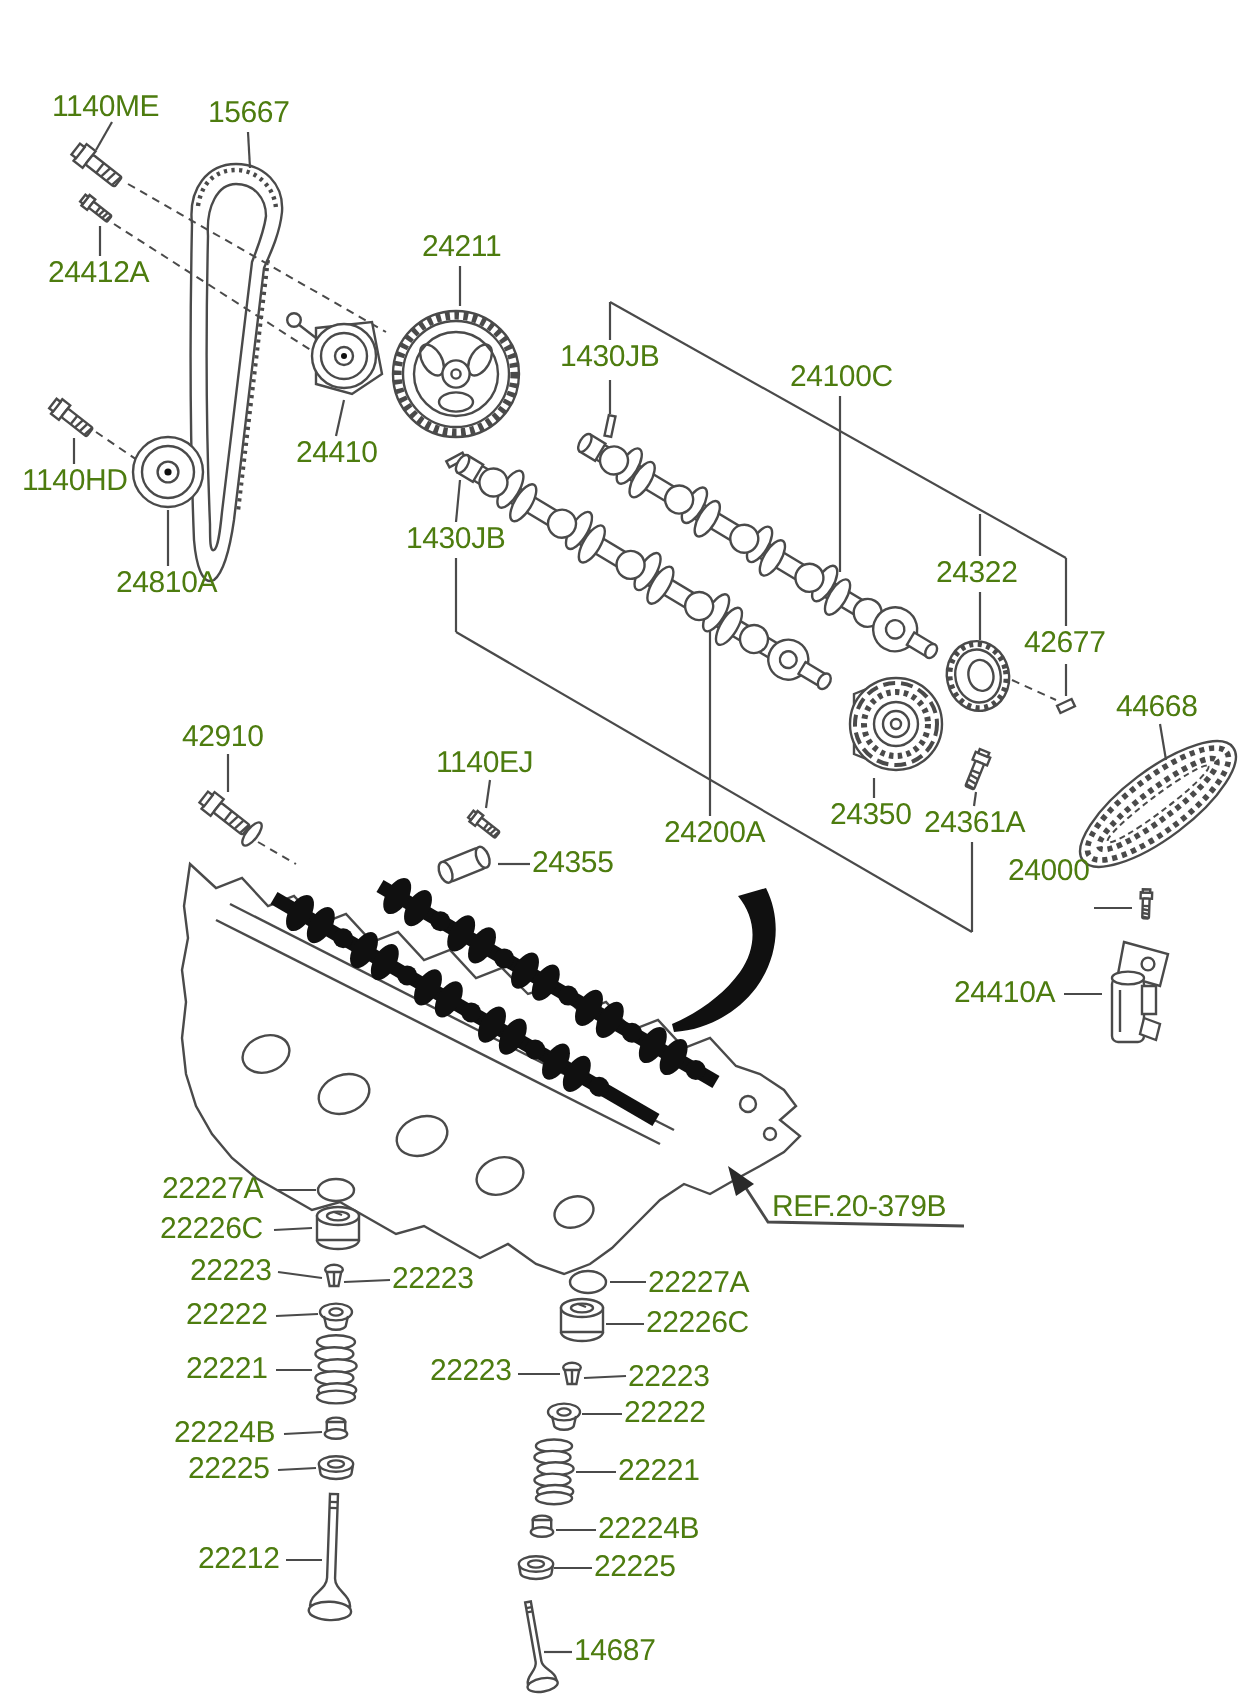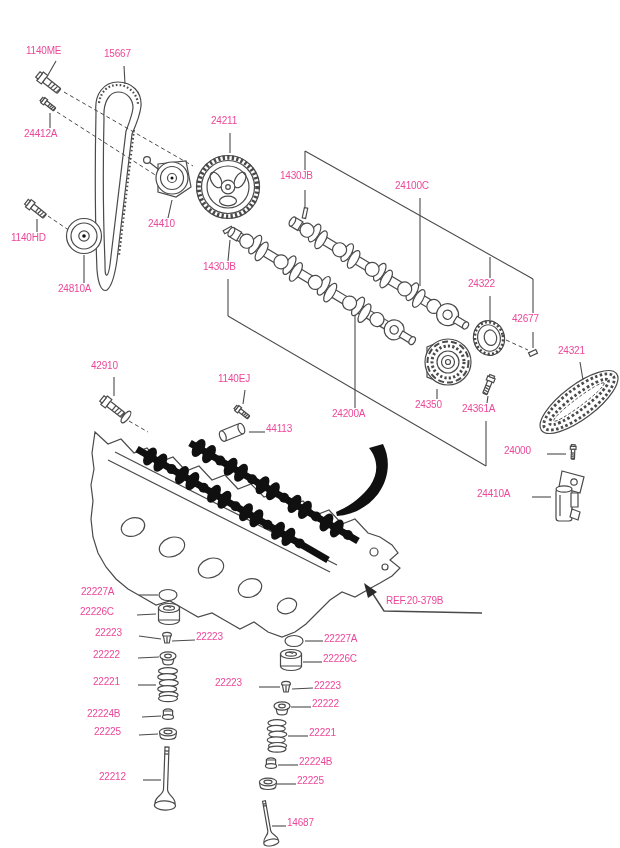--- a/index.html
+++ b/index.html
@@ -6,21 +6,21 @@
   body{width:620px;height:848px;background:#ffffff;position:relative;overflow:hidden;
        font-family:"Liberation Sans", sans-serif;}
   #stage{position:absolute;left:0;top:0;width:620px;height:848px;background:#ffffff;}
   svg{position:absolute;left:0;top:0;}
   svg *{vector-effect:non-scaling-stroke;}
   .ln{stroke:#4a4a4a;fill:none;stroke-width:1.2;}
   .w{stroke:#4a4a4a;fill:#ffffff;stroke-width:1.2;}
   .blk{fill:#101010;stroke:none;}
   .dash{stroke:#4a4a4a;fill:none;stroke-width:1;stroke-dasharray:4 3;}
   .lead{stroke:#4a4a4a;fill:none;stroke-width:1.1;}
-  .lbl{position:absolute;font-size:10px;line-height:1.05;color:#ec4899;
+  .lbl{position:absolute;font-size:15px;line-height:1.05;color:#4d7c0f;
        white-space:nowrap;letter-spacing:-0.2px;}
 </style>
 </head>
 <body>
 
 <div id="stage">
 
 <svg width="620" height="848" viewBox="0 0 620 848">
   <defs>
     <g id="bolt">
@@ -422,28 +422,28 @@
   <div class="lbl" style="left:24px;top:129px">24412A</div>
   <div class="lbl" style="left:11px;top:233px">1140HD</div>
   <div class="lbl" style="left:58px;top:284px">24810A</div>
   <div class="lbl" style="left:148px;top:219px">24410</div>
   <div class="lbl" style="left:211px;top:116px">24211</div>
   <div class="lbl" style="left:280px;top:171px">1430JB</div>
   <div class="lbl" style="left:395px;top:181px">24100C</div>
   <div class="lbl" style="left:203px;top:262px">1430JB</div>
   <div class="lbl" style="left:468px;top:279px">24322</div>
   <div class="lbl" style="left:512px;top:314px">42677</div>
-  <div class="lbl" style="left:558px;top:346px">24321</div>
+  <div class="lbl" style="left:558px;top:346px">44668</div>
   <div class="lbl" style="left:332px;top:409px">24200A</div>
   <div class="lbl" style="left:415px;top:400px">24350</div>
   <div class="lbl" style="left:462px;top:404px">24361A</div>
   <div class="lbl" style="left:91px;top:361px">42910</div>
   <div class="lbl" style="left:218px;top:374px">1140EJ</div>
-  <div class="lbl" style="left:266px;top:424px">44113</div>
-  <div class="lbl" style="left:504px;top:446px">24000</div>
+  <div class="lbl" style="left:266px;top:424px">24355</div>
+  <div class="lbl" style="left:504px;top:428px">24000</div>
   <div class="lbl" style="left:477px;top:489px">24410A</div>
   <div class="lbl" style="left:386px;top:596px">REF.20-379B</div>
   <div class="lbl" style="left:81px;top:587px">22227A</div>
   <div class="lbl" style="left:80px;top:607px">22226C</div>
   <div class="lbl" style="left:95px;top:628px">22223</div>
   <div class="lbl" style="left:196px;top:632px">22223</div>
   <div class="lbl" style="left:93px;top:650px">22222</div>
   <div class="lbl" style="left:93px;top:677px">22221</div>
   <div class="lbl" style="left:87px;top:709px">22224B</div>
   <div class="lbl" style="left:94px;top:727px">22225</div>

